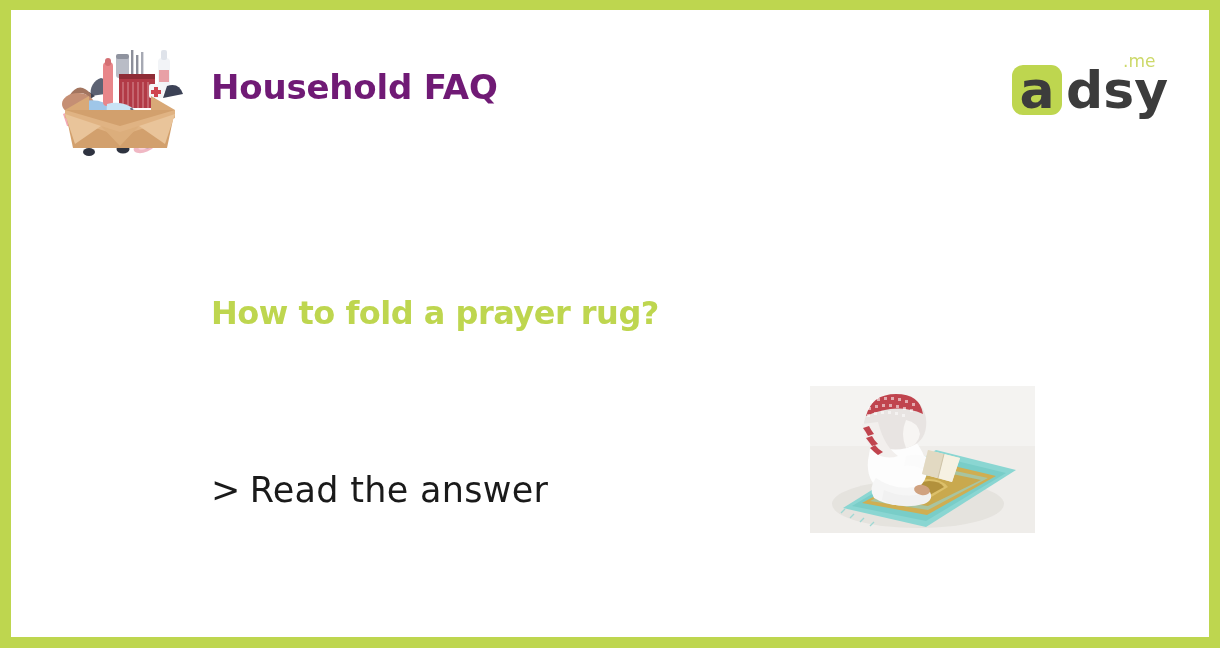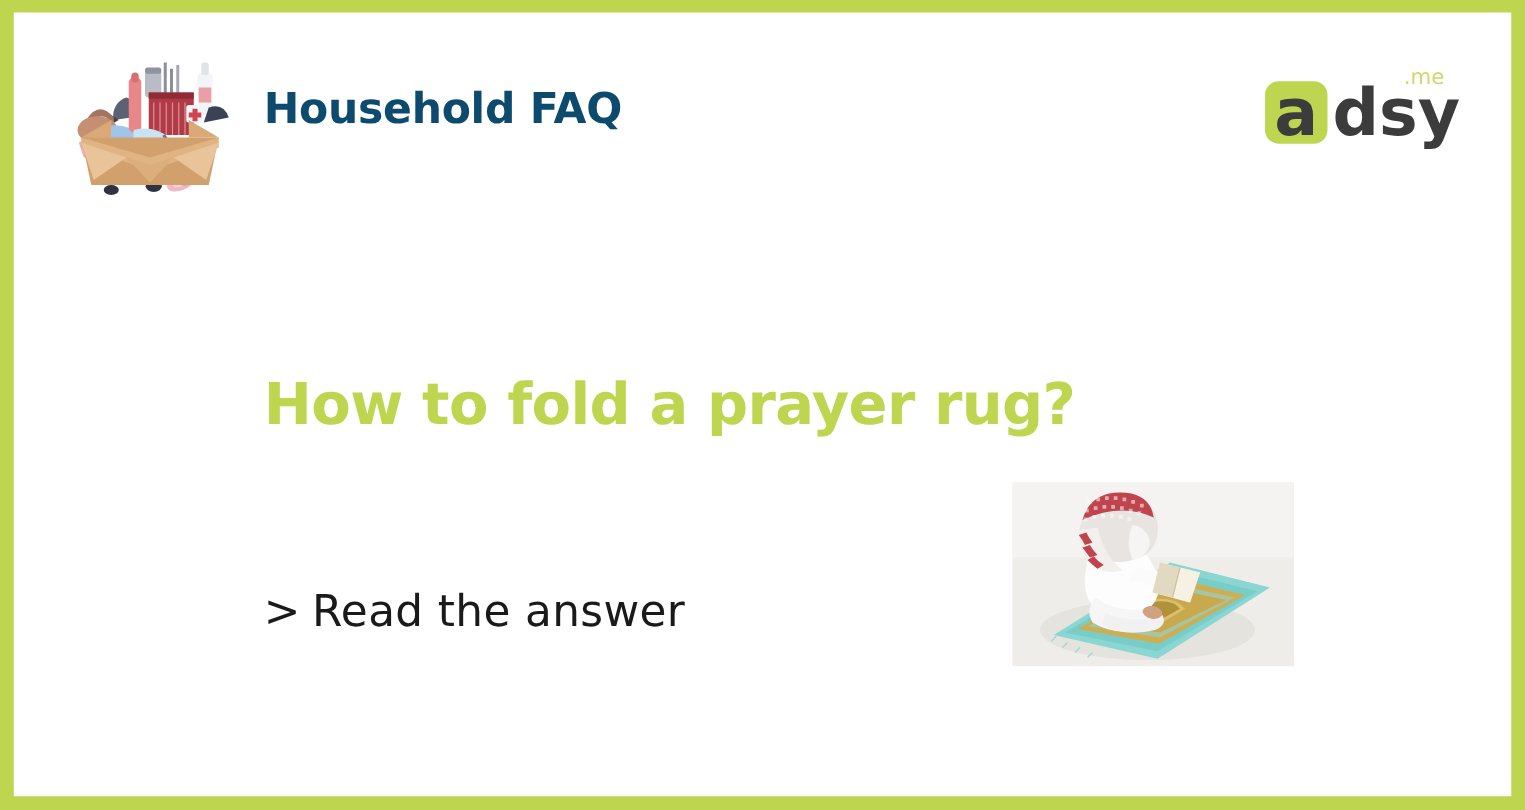--- a/index.html
+++ b/index.html
@@ -45,41 +45,41 @@
     top: 12px;
     width: 150px;
     height: 140px;
   }
   .page-title {
     position: absolute;
     left: 200px;
     top: 57px;
     font-size: 34px;
     font-weight: bold;
-    color: #0c4a6e;
+    color: #701a75;
     letter-spacing: -0.2px;
     white-space: nowrap;
   }
 
   
   .logo {
     position: absolute;
     right: 38px;
     top: 37px;
     width: 160px;
     height: 78px;
   }
 
   
   .question {
     position: absolute;
     left: 200px;
     top: 255px;
     width: 860px;
-    font-size: 46px;
+    font-size: 32px;
     line-height: 54px;
     font-weight: bold;
     color: #bed64f;
     letter-spacing: -0.5px;
   }
 
   
   .read-answer {
     position: absolute;
     left: 200px;

